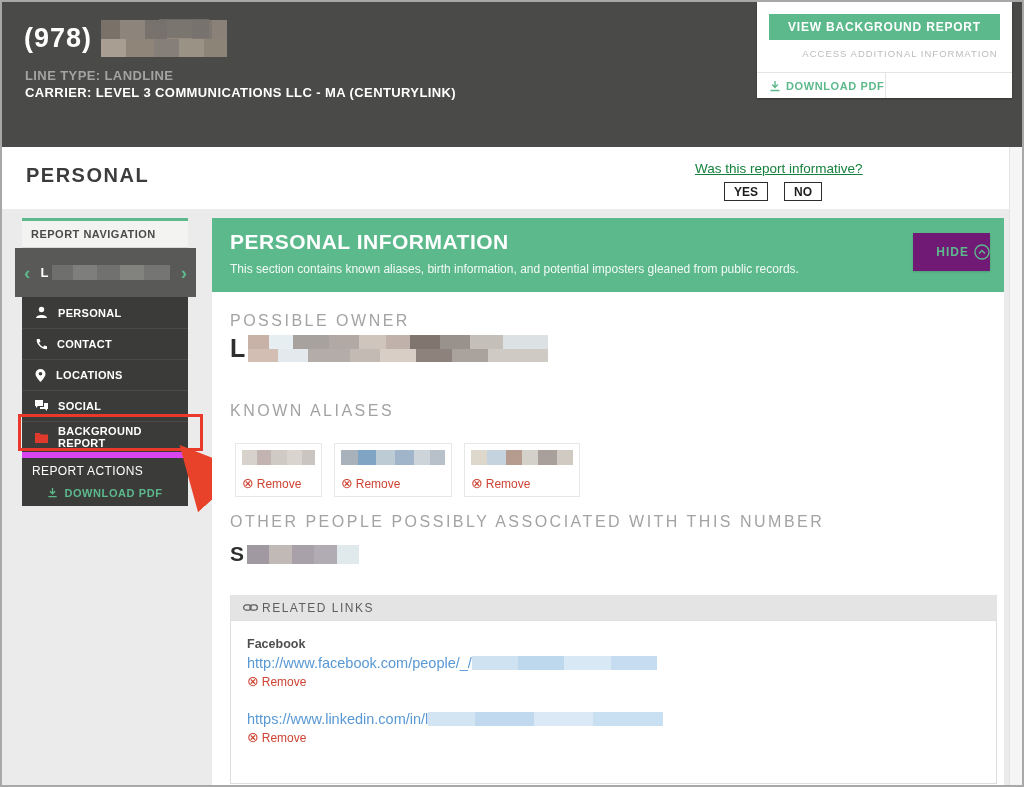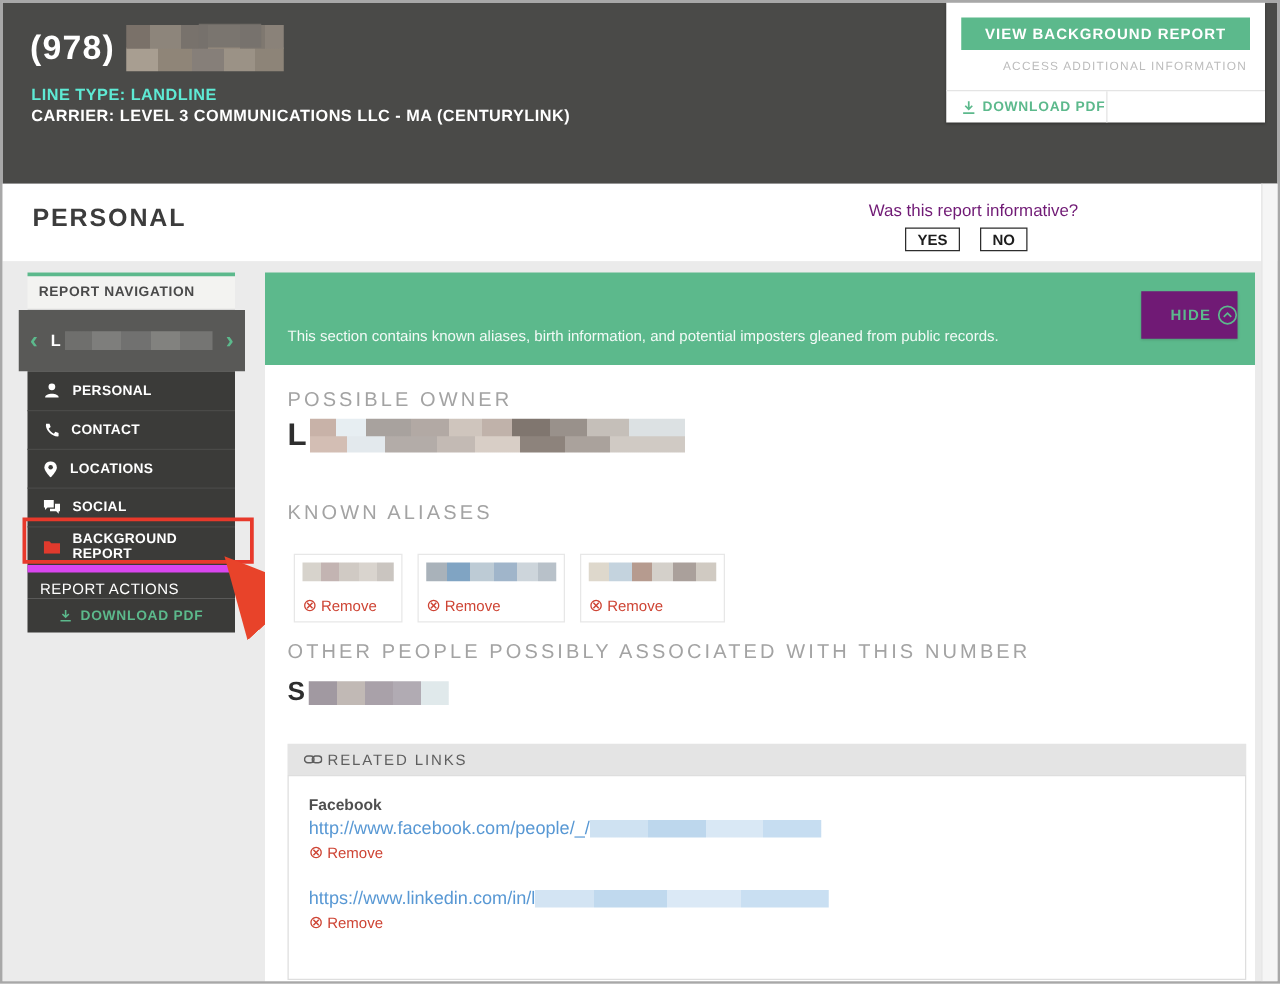--- a/index.html
+++ b/index.html
@@ -2,34 +2,34 @@
 <html><head>
 <meta charset="utf-8">
 <style>
   * { margin:0; padding:0; box-sizing:border-box; }
   body { font-family:"Liberation Sans", sans-serif; background:#d7d7d7; }
   .frame { position:relative; width:1024px; height:787px; border:2px solid #a8a8a8; background:#ebebeb; overflow:hidden; }
 
   
   .topbar { position:absolute; left:0; top:0; width:1020px; height:145px; background:#4a4a48; }
   .phone-title { position:absolute; left:22px; top:18px; color:#fff; font-size:27px; font-weight:bold; letter-spacing:1px; display:flex; align-items:center; }
-  .line-type { position:absolute; left:23px; top:66px; color:#5eead4; font-size:13px; font-weight:bold; letter-spacing:.4px; }
+  .line-type { position:absolute; left:23px; top:66px; color:#a3a3a3; font-size:13px; font-weight:bold; letter-spacing:.4px; }
   .carrier   { position:absolute; left:23px; top:83px; color:#fff; font-size:13px; font-weight:bold; letter-spacing:.4px; }
 
   .action-panel { position:absolute; left:755px; top:0; width:255px; height:96px; background:#fff; box-shadow:0 1px 2px rgba(0,0,0,.3); }
   .view-report-btn { display:block; margin:12px auto 0; width:231px; height:26px; background:#5cb98c; color:#fff; border:none; font-family:inherit; font-size:12px; font-weight:bold; letter-spacing:.8px; cursor:pointer; }
   .access-note { margin-top:8px; text-align:center; color:#bcbcbc; font-size:9.5px; letter-spacing:1px;padding-left:31px; }
   .panel-footer { position:absolute; left:0; bottom:0; width:100%; height:26px; border-top:1px solid #e4e4e4; display:flex; }
   .dl-cell { width:50%; display:flex; align-items:center; gap:5px; padding-left:12px; color:#5cb98c; font-size:11px; font-weight:bold; letter-spacing:.6px; cursor:pointer; }
   .empty-cell { width:50%; border-left:1px solid #e4e4e4; }
 
   
   .section-bar { position:absolute; left:0; top:145px; width:1020px; height:62px; background:#fff; }
   .section-bar h1 { position:absolute; left:24px; top:17px; font-size:20px; font-weight:600; color:#3c3c3c; letter-spacing:1.5px; }
-  .feedback-q { position:absolute; left:693px; top:159px; color:#701a75; font-size:13.5px; }
+  .feedback-q { position:absolute; left:693px; top:159px; color:#15803d; font-size:13.5px;text-decoration:underline; }
   .fb-btns { position:absolute; left:722px; top:180px; display:flex; gap:16px; }
   .fb-btns button { background:#fff; border:1.5px solid #2d2d2d; color:#1d1d1d; font-family:inherit; font-size:12px; font-weight:bold; padding:1px 9px; height:19px; cursor:pointer; }
 
   
   .content { position:absolute; left:0; top:207px; width:1020px; height:576px; background:#ebebeb; }
 
   
   .nav-header { position:absolute; left:20px; top:9px; width:166px; height:30px; background:#f3f3f1; border-top:3px solid #5cb98c; border-bottom:1px solid #d9d9d9; color:#4a4a4a; font-size:11px; font-weight:bold; letter-spacing:.5px; line-height:26px; padding-left:9px; }
   .carousel { position:absolute; left:13px; top:39px; width:181px; height:49px; background:#595957; display:flex; align-items:center; justify-content:space-between; padding:0 9px; }
   .chev { color:#5cb98c; font-size:19px; line-height:1; cursor:pointer; font-weight:bold; }
@@ -209,20 +209,21 @@
       <defs>
         <marker id="ah" markerWidth="5.2" markerHeight="5.2" refX="3.4" refY="2.6" orient="auto">
           <path d="M0 0 L5.2 2.6 L0 5.2 Z" fill="#e8432a"></path>
         </marker>
       </defs>
       <line x1="113" y1="110" x2="42" y2="31" stroke="#e8432a" stroke-width="12" marker-end="url(#ah)"></line>
     </svg>
 
     <main class="main">
       <div class="green-header">
+        <div class="gh-title">PERSONAL INFORMATION</div>
         <div class="gh-sub">This section contains known aliases, birth information, and potential imposters gleaned from public records.</div>
         <button class="hide-btn">
           <span>HIDE</span>
           <span>
             <svg width="16" height="16" viewBox="0 0 16 16">
                 <circle cx="8" cy="8" r="7" fill="none" stroke="#5cb98c" stroke-width="1.4"></circle>
                 <path d="M5 9.5 8 6.5 11 9.5" fill="none" stroke="#5cb98c" stroke-width="1.4"></path>
               </svg>
           </span>
         </button>

